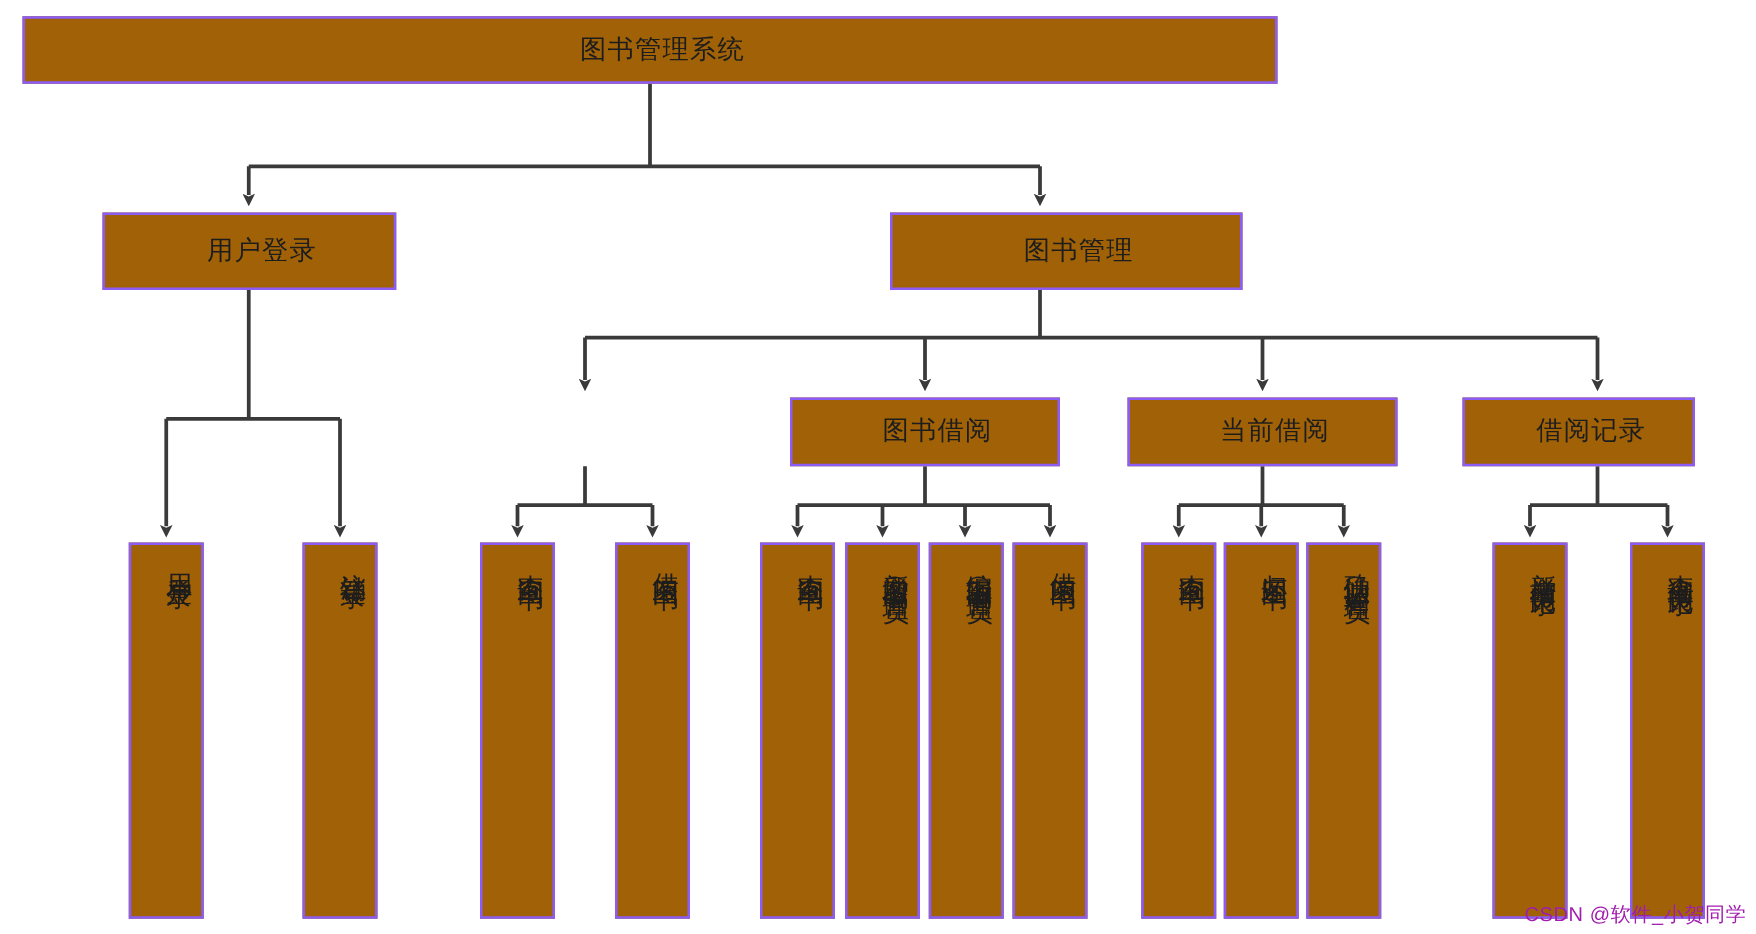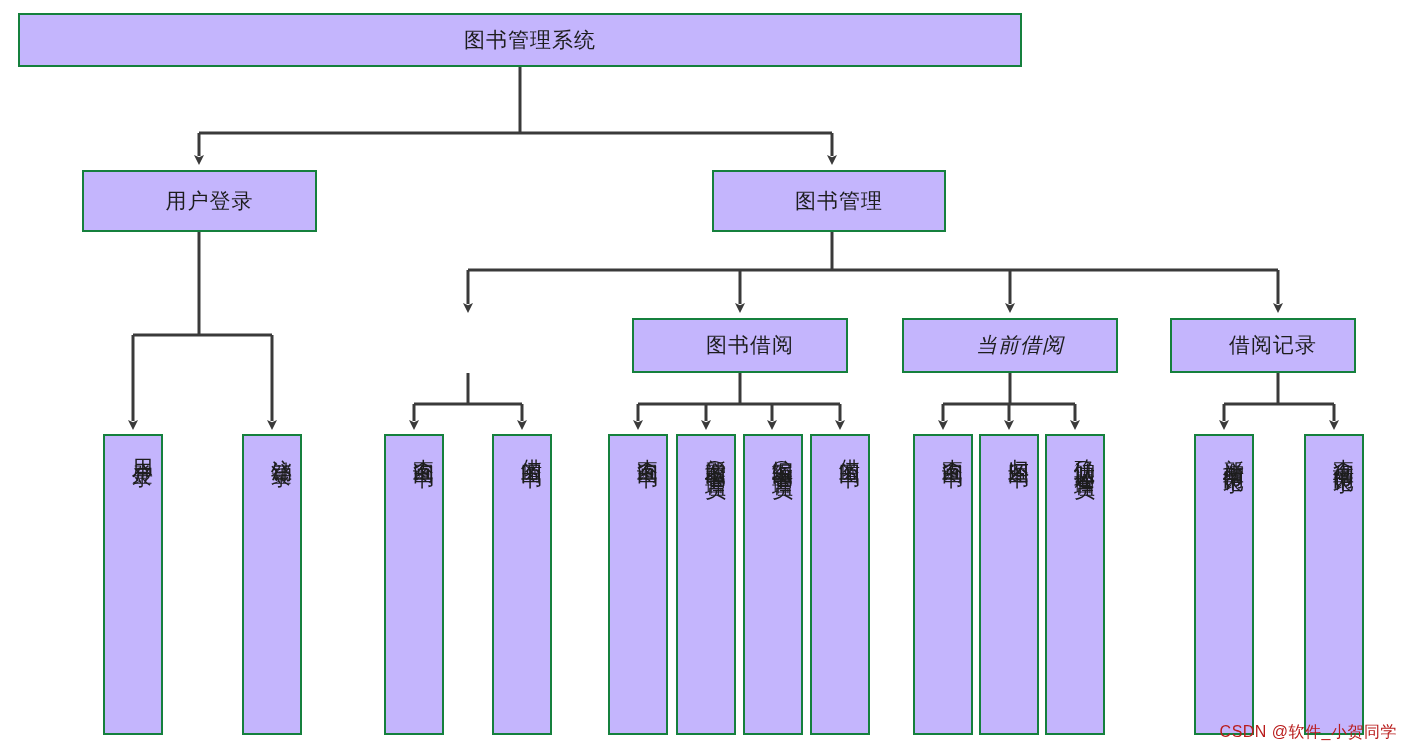--- a/index.html
+++ b/index.html
@@ -16,22 +16,22 @@
     width:1405px;height:747px;
   }
   #edge-layer{
     position:absolute;left:0;top:0;
     width:1405px;height:747px;
     pointer-events:none;
   }
   .node{
     position:absolute;
     box-sizing:border-box;
-    background:#c4b5fd;
-    border:2px solid #15803d;
+    background:#a16207;
+    border:2px solid #8b5cf6;
     display:flex;
     align-items:center;
     justify-content:center;
     color:#1d1d1d;
     padding-left:20px;
   }
   .node-label{
     display:block;
     text-align:center;
     line-height:1.18;
@@ -57,21 +57,21 @@
     text-orientation:upright;
     font-size:21px;
     letter-spacing:3px;
     line-height:1;
   }
   .watermark{
     position:absolute;
     right:8px;
     bottom:4px;
     font-size:16px;
-    color:#b91c1c;
+    color:#a21caf;
     letter-spacing:0.5px;
     white-space:nowrap;
     user-select:none;
   }
 </style>
 </head>
 <body>
 
 <div id="diagram-root">
 
@@ -125,28 +125,28 @@
     </g>
   </svg>
 
   <div class="node root horiz" style="left:18px;top:13px;width:1004px;height:54px;">
     <span class="node-label">图书管理系统</span>
   </div>
 
   <div class="node horiz" style="left:82px;top:170px;width:235px;height:62px;">
     <span class="node-label">用户登录</span>
   </div>
-  <div class="node horiz" style="left:712px;top:170px;width:234px;height:62px;">
+  <div class="node horiz" style="left:712px;top:170px;width:282px;height:62px;">
     <span class="node-label">图书管理</span>
   </div>
 
   <div class="node horiz" style="left:632px;top:318px;width:216px;height:55px;">
     <span class="node-label">图书借阅</span>
   </div>
-  <div class="node horiz" style="left:902px;top:318px;width:216px;height:55px;font-style:italic;">
+  <div class="node horiz" style="left:902px;top:318px;width:216px;height:55px;">
     <span class="node-label">当前借阅</span>
   </div>
   <div class="node horiz" style="left:1170px;top:318px;width:186px;height:55px;">
     <span class="node-label">借阅记录</span>
   </div>
 
   <div class="node vert" style="left:103px;top:434px;width:60px;height:301px;">
     <span class="node-label">用户登录</span>
   </div>
   <div class="node vert" style="left:242px;top:434px;width:60px;height:301px;">

